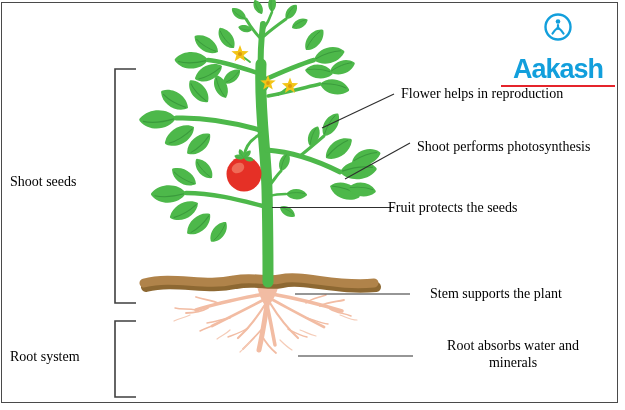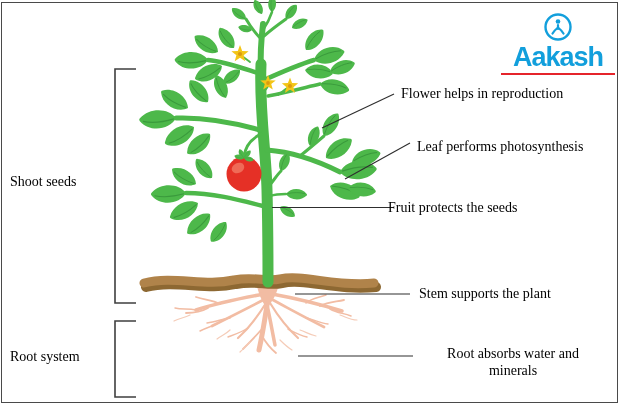--- a/index.html
+++ b/index.html
@@ -7,21 +7,21 @@
        font-family:"Liberation Serif", serif;color:#000;}
   .frame{position:absolute;left:1px;top:2px;width:615px;height:399px;
          border:1px solid #4a4a4a;}
   .art{position:absolute;left:0;top:0;width:625px;height:410px;}
   .lbl{position:absolute;font-size:14px;line-height:16px;white-space:nowrap;}
   .lbl.wrap{white-space:normal;text-align:center;line-height:16.5px;}
   .logo{position:absolute;left:498px;top:12px;width:120px;text-align:center;}
   .logo .glyph{display:block;margin:0 auto;}
   .brand{font-family:"Liberation Sans", sans-serif;font-weight:bold;
          font-size:27px;line-height:27px;letter-spacing:-1px;color:#129fdc;
-         margin-top:2px;}
+         margin-top:14px;}
   .rule{height:2px;background:#e5242b;margin:2px 3px 1px 3px;}
   .tagline{font-family:"Liberation Sans", sans-serif;font-weight:bold;
            font-size:9px;letter-spacing:-0.1px;color:#e5242b;white-space:nowrap;}
 </style>
 </head>
 <body>
 
 <div class="frame"></div>
 
 <svg class="art" viewBox="0 0 625 410">
@@ -166,24 +166,24 @@
     <line x1="272" y1="207.5" x2="394" y2="207.5"></line>
     <line x1="295" y1="294" x2="410" y2="294"></line>
     <line x1="298" y1="356" x2="413" y2="356"></line>
   </g>
 </svg>
 
 <div class="lbl" style="left:10px;top:174px;">Shoot seeds</div>
 <div class="lbl" style="left:10px;top:349px;">Root system</div>
 
 <div class="lbl" style="left:401px;top:86px;text-align:right;">Flower helps in reproduction</div>
-<div class="lbl" style="left:417px;top:139px;">Leaf performs photosynthesis</div>
+<div class="lbl" style="left:417px;top:139px;">Shoot performs photosynthesis</div>
 <div class="lbl" style="left:388px;top:200px;">Fruit protects the seeds</div>
-<div class="lbl" style="left:419px;top:286px;">Stem supports the plant</div>
-<div class="lbl wrap" style="left:433px;top:346px;width:160px;">Root absorbs water and minerals</div>
+<div class="lbl" style="left:430px;top:286px;">Stem supports the plant</div>
+<div class="lbl wrap" style="left:433px;top:338px;width:160px;">Root absorbs water and minerals</div>
 
 <div class="logo">
   <svg class="glyph" width="30" height="30" viewBox="0 0 30 30">
     <circle cx="15" cy="15" r="12.5" fill="none" stroke="#129fdc" stroke-width="2.4"></circle>
     <circle cx="15" cy="9.5" r="2.3" fill="#129fdc"></circle>
     <g stroke="#129fdc" stroke-width="2.2" stroke-linecap="round" fill="none">
       <path d="M15,13 L15,17"></path>
       <path d="M15,15.5 C12.5,17.5 11,19 9.5,21.5"></path>
       <path d="M15,15.5 C17.5,17.5 19,19 20.5,21.5"></path>
     </g>

